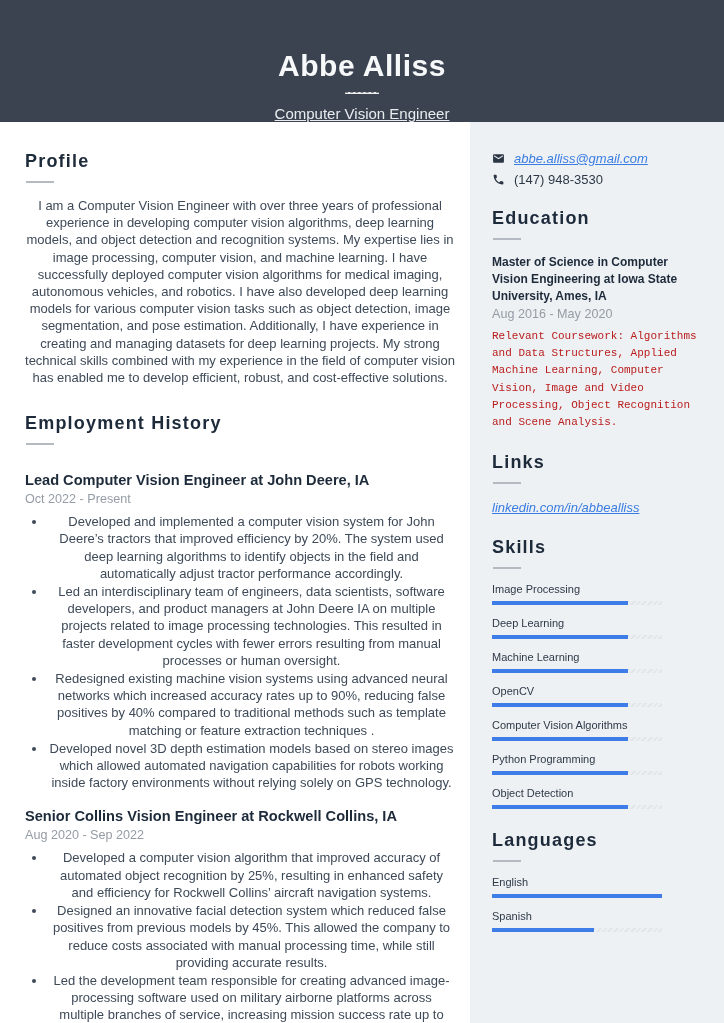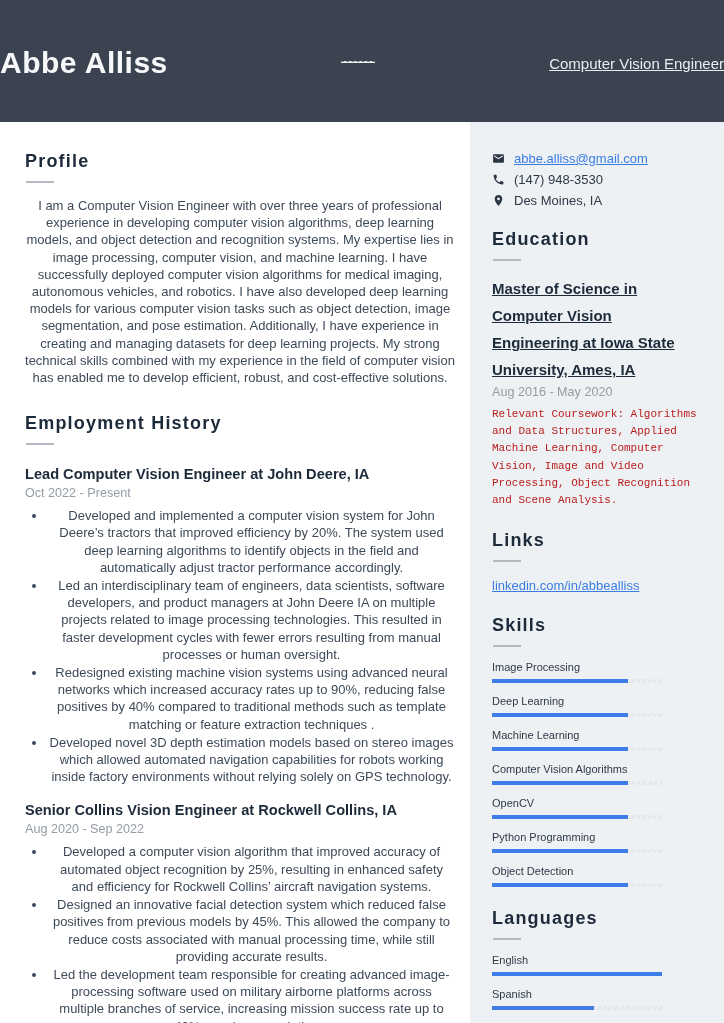--- a/index.html
+++ b/index.html
@@ -6,21 +6,21 @@
   html, body { width: 724px; }
   body { font-family: "Liberation Sans", sans-serif; background: #fff; }
   .page {
     position: relative; width: 724px; height: 1023px;
     overflow: hidden; background: #ffffff;
   }
 
   
   .header {
     height: 122px; background: #3b4351; color: #ffffff;
-    display: flex; flex-direction: row; align-items: center; justify-content: space-between;
+    display: flex; flex-direction: column; align-items: center; justify-content: flex-end;
     padding-top: 4px;
   }
   .header .name {
     font-size: 30px; font-weight: bold; letter-spacing: 0.5px; color: #f7f8f9;
   }
   .header .name-rule {
     width: 34px; height: 2px; background: #eceef0;
     border-top: 1px dashed rgba(0,0,0,0.45);
     margin: 9px 0 11px 0;
   }
@@ -56,25 +56,25 @@
   ul.bullets { list-style: disc; padding-left: 22px; }
   ul.bullets li { padding-left: 1px; margin-bottom: 1px; }
 
   
   .contact-row {
     display: flex; align-items: center; gap: 9px;
     font-size: 13px; color: #2e3947; margin-bottom: 6px;
   }
   .contact-row svg { flex: 0 0 auto; display: block; }
   a.link, .link {
-    color: #3a7de2; text-decoration: underline; cursor: pointer; font-size: 13px;
+    color: #3a7de2; text-decoration: underline; cursor: pointer; font-size: 13px; font-style: italic;
   }
   .side-section { margin-top: 21px; }
   .degree {
-    font-size: 15px; font-weight: bold; color: #1d2a3a; line-height: 27px; text-decoration: underline;
+    font-size: 12px; font-weight: bold; color: #1d2a3a; line-height: 17px;
   }
   .edu-desc { font-size: 11px; line-height: 17.2px; color: #b91c1c; margin-top: 7px; font-family: Liberation Mono, monospace; }
 
   .meter-item { margin-bottom: 12px; }
   .meter-item .meter-label { font-size: 11px; color: #2e3947; margin-bottom: 6px; }
   .track {
     width: 170px; height: 4px;
     background: repeating-linear-gradient(135deg, #e2e6ea 0 2px, #edf0f3 2px 4px);
     position: relative;
   }
@@ -96,21 +96,21 @@
     <div class="col-left">
 
       <h2 class="section-title">Profile</h2>
       <div class="rule"></div>
       <p class="body-text">I am a Computer Vision Engineer with over three years of professional experience in developing computer vision algorithms, deep learning models, and object detection and recognition systems. My expertise lies in image processing, computer vision, and machine learning. I have successfully deployed computer vision algorithms for medical imaging, autonomous vehicles, and robotics. I have also developed deep learning models for various computer vision tasks such as object detection, image segmentation, and pose estimation. Additionally, I have experience in creating and managing datasets for deep learning projects. My strong technical skills combined with my experience in the field of computer vision has enabled me to develop efficient, robust, and cost-effective solutions.</p>
 
       <div class="employment">
         <h2 class="section-title">Employment History</h2>
         <div class="rule"></div>
 
-        <div class="job" style="margin-top:20px;">
+        <div class="job" style="margin-top:26px;">
           <h3>Lead Computer Vision Engineer at John Deere, IA</h3>
           <div class="date">Oct 2022 - Present</div>
           <ul class="bullets">
             <li>Developed and implemented a computer vision system for John Deere’s tractors that improved efficiency by 20%. The system used deep learning algorithms to identify objects in the field and automatically adjust tractor performance accordingly.</li>
             <li>Led an interdisciplinary team of engineers, data scientists, software developers, and product managers at John Deere IA on multiple projects related to image processing technologies.  This resulted in faster development cycles with fewer errors resulting from manual processes or human oversight.</li>
             <li>Redesigned existing machine vision systems using advanced neural networks which increased accuracy rates up to 90%, reducing false positives by 40% compared to traditional methods such as template matching or feature extraction techniques .</li>
             <li>Developed novel 3D depth estimation models based on stereo images which allowed automated navigation capabilities for robots working inside factory environments without relying solely on GPS technology.</li>
           </ul>
         </div>
 
@@ -135,26 +135,20 @@
               <path d="M20 4H4c-1.1 0-2 .9-2 2v12c0 1.1.9 2 2 2h16c1.1 0 2-.9 2-2V6c0-1.1-.9-2-2-2zm0 4.5-8 5-8-5V6l8 5 8-5v2.5z"></path>
             </svg>
           <a class="link">abbe.alliss@gmail.com</a>
         </div>
         <div class="contact-row">
           <svg width="13" height="13" viewBox="0 0 24 24" fill="#2b3543">
               <path d="M6.62 10.79c1.44 2.83 3.76 5.14 6.59 6.59l2.2-2.2c.27-.27.67-.36 1.02-.24 1.12.37 2.33.57 3.57.57.55 0 1 .45 1 1V20c0 .55-.45 1-1 1-9.39 0-17-7.61-17-17 0-.55.45-1 1-1h3.5c.55 0 1 .45 1 1 0 1.25.2 2.45.57 3.57.11.35.03.74-.25 1.02l-2.2 2.2z"></path>
             </svg>
           <span>(147) 948-3530</span>
         </div>
-        <div class="contact-row">
-          <svg width="13" height="13" viewBox="0 0 24 24" fill="#2b3543">
-              <path d="M12 2C8.13 2 5 5.13 5 9c0 5.25 7 13 7 13s7-7.75 7-13c0-3.87-3.13-7-7-7zm0 9.5c-1.38 0-2.5-1.12-2.5-2.5s1.12-2.5 2.5-2.5 2.5 1.12 2.5 2.5-1.12 2.5-2.5 2.5z"></path>
-            </svg>
-          <span>Des Moines, IA</span>
-        </div>
       </div>
 
       <div class="side-section">
         <h2 class="section-title">Education</h2>
         <div class="rule"></div>
         <div class="degree">Master of Science in Computer Vision Engineering at Iowa State University, Ames, IA</div>
         <div class="date">Aug 2016 - May 2020</div>
         <div class="edu-desc">Relevant Coursework: Algorithms and Data Structures, Applied Machine Learning, Computer Vision, Image and Video Processing, Object Recognition and Scene Analysis.</div>
       </div>
 
@@ -180,27 +174,27 @@
               <div class="fill" style="width: 80%;"></div>
             </div>
         </div>
         <div class="meter-item">
           <div class="meter-label">Machine Learning</div>
           <div class="track">
               <div class="fill" style="width: 80%;"></div>
             </div>
         </div>
         <div class="meter-item">
+          <div class="meter-label">OpenCV</div>
+          <div class="track">
+              <div class="fill" style="width: 80%;"></div>
+            </div>
+        </div>
+        <div class="meter-item">
           <div class="meter-label">Computer Vision Algorithms</div>
-          <div class="track">
-              <div class="fill" style="width: 80%;"></div>
-            </div>
-        </div>
-        <div class="meter-item">
-          <div class="meter-label">OpenCV</div>
           <div class="track">
               <div class="fill" style="width: 80%;"></div>
             </div>
         </div>
         <div class="meter-item">
           <div class="meter-label">Python Programming</div>
           <div class="track">
               <div class="fill" style="width: 80%;"></div>
             </div>
         </div>

